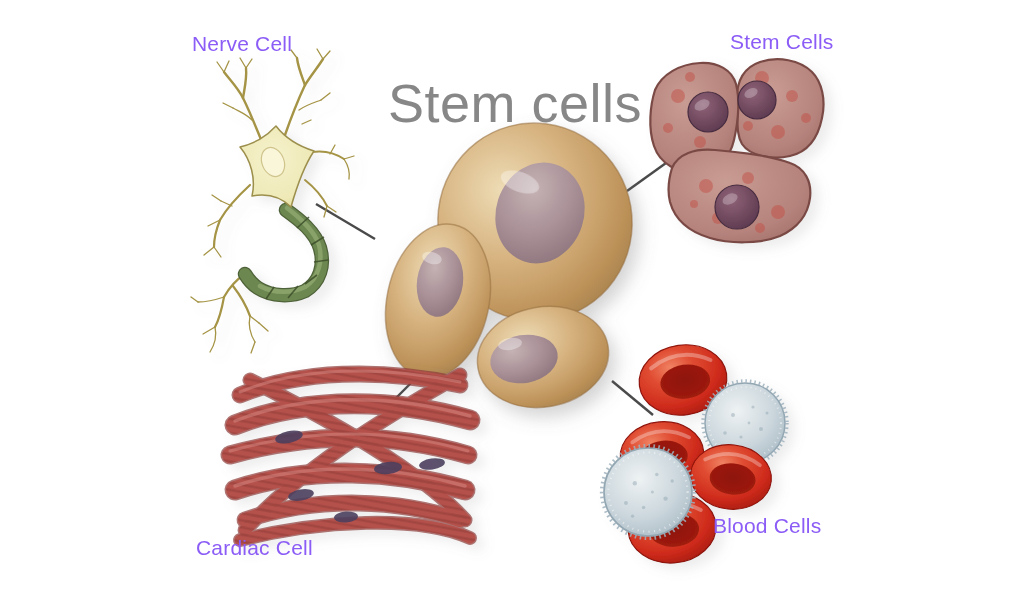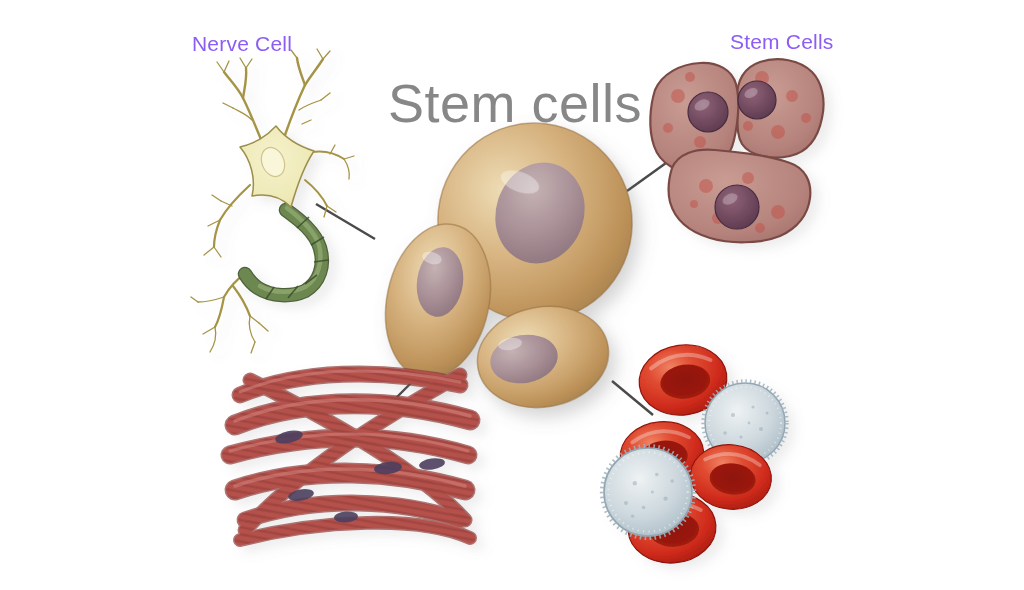--- a/index.html
+++ b/index.html
@@ -309,13 +309,15 @@
       <use href="#wbc" transform="translate(745,423)"></use>
       <use href="#rbc" transform="translate(731,477) rotate(6) scale(0.92)"></use>
       <use href="#rbc" transform="translate(672,528) rotate(-4)"></use>
       <use href="#wbc" transform="translate(648,492) scale(1.1)"></use>
     </g>
   </svg>
 
   <div id="title">Stem cells</div>
   <div id="nerve-label" class="lbl">Nerve Cell</div>
   <div id="liver-label" class="lbl">Stem Cells</div>
+  <div id="cardiac-label" class="lbl">Cardiac Cell</div>
+  <div id="blood-label" class="lbl">Blood Cells</div>
 </div>
 
 </body></html>

